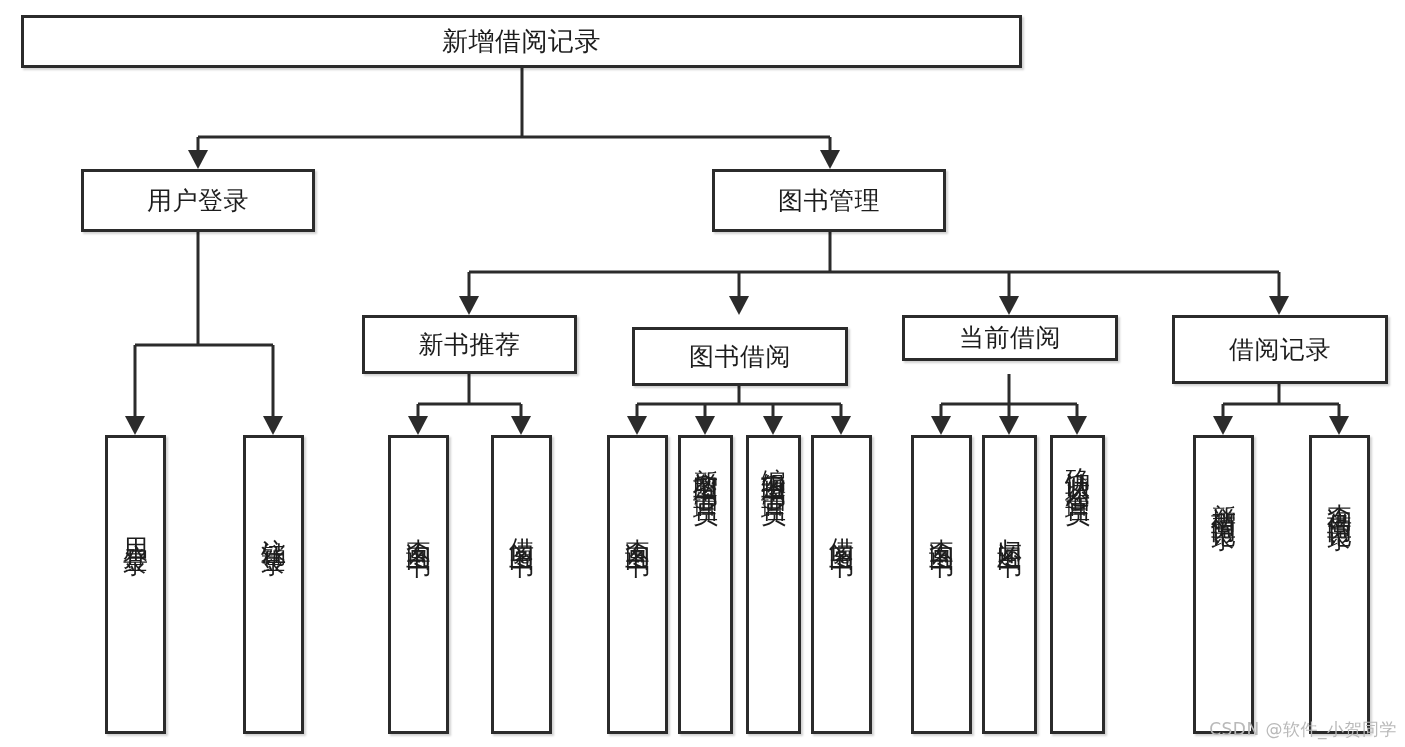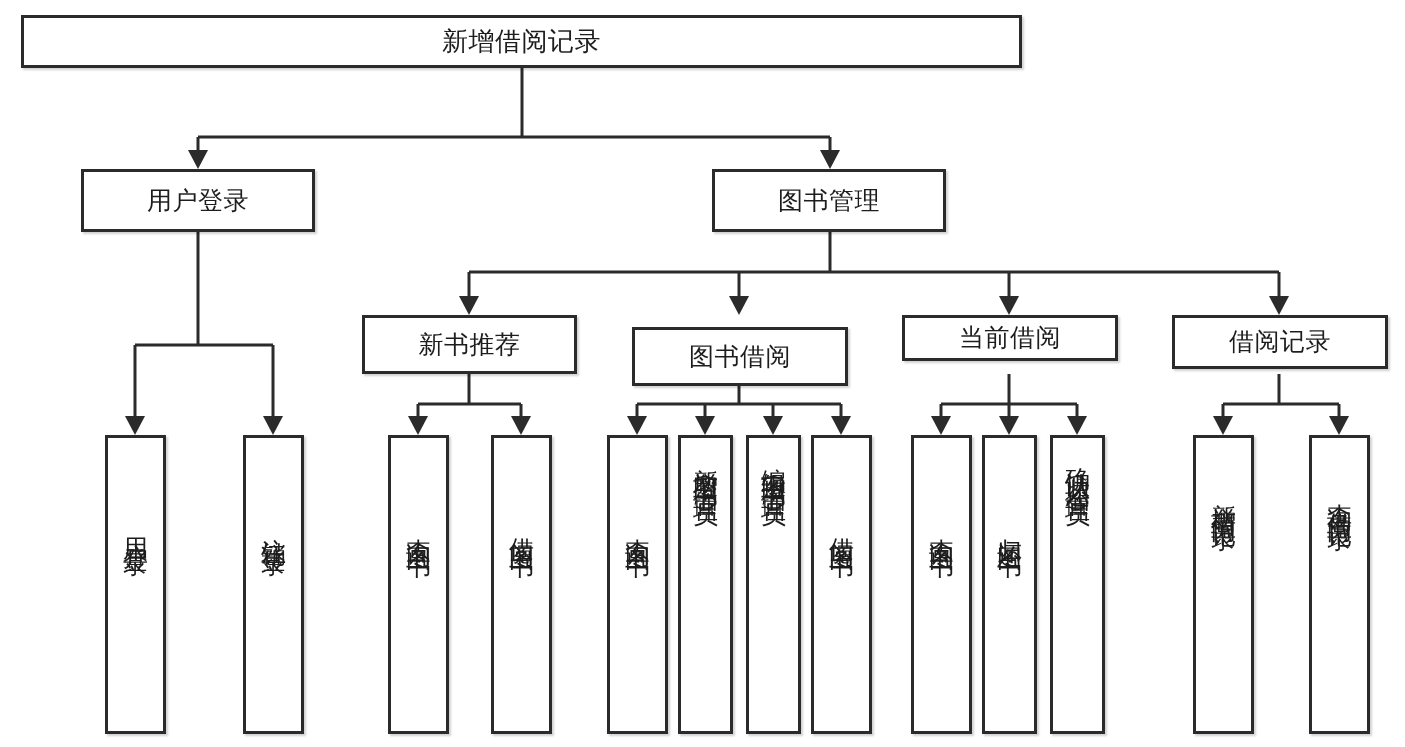--- a/index.html
+++ b/index.html
@@ -159,21 +159,21 @@
 
   <div class="node-box" style="left:362px; top:315px; width:215px; height:59px;">
     <span class="node-label">新书推荐</span>
   </div>
   <div class="node-box" style="left:632px; top:315px; width:216px; height:59px;margin-top:12px;">
     <span class="node-label">图书借阅</span>
   </div>
   <div class="node-box" style="left:902px; top:315px; width:216px; height:46px;">
     <span class="node-label">当前借阅</span>
   </div>
-  <div class="node-box" style="left:1172px; top:315px; width:216px; height:54px;font-family:Liberation Serif, serif;">
+  <div class="node-box" style="left:1172px; top:315px; width:216px; height:69px;font-family:Liberation Serif, serif;">
     <span class="node-label">借阅记录</span>
   </div>
 
   <div class="node-box vertical" style="left:105px; top:435px; width:61px; height:299px; padding-top:80px;">
     <span class="node-label">用户登录</span>
   </div>
   <div class="node-box vertical" style="left:243px; top:435px; width:61px; height:299px; padding-top:80px;">
     <span class="node-label">注销登录</span>
   </div>
 
@@ -207,13 +207,14 @@
     <span class="node-label">确认归还（管理员）</span>
   </div>
 
   <div class="node-box vertical" style="left:1193px; top:435px; width:61px; height:299px; padding-top:45px;">
     <span class="node-label">新增借阅记录</span>
   </div>
   <div class="node-box vertical" style="left:1309px; top:435px; width:61px; height:299px; padding-top:45px;">
     <span class="node-label">查询借阅记录</span>
   </div>
 
+  <div id="watermark">CSDN @软件_小贺同学</div>
 </div>
 
 </body></html>

